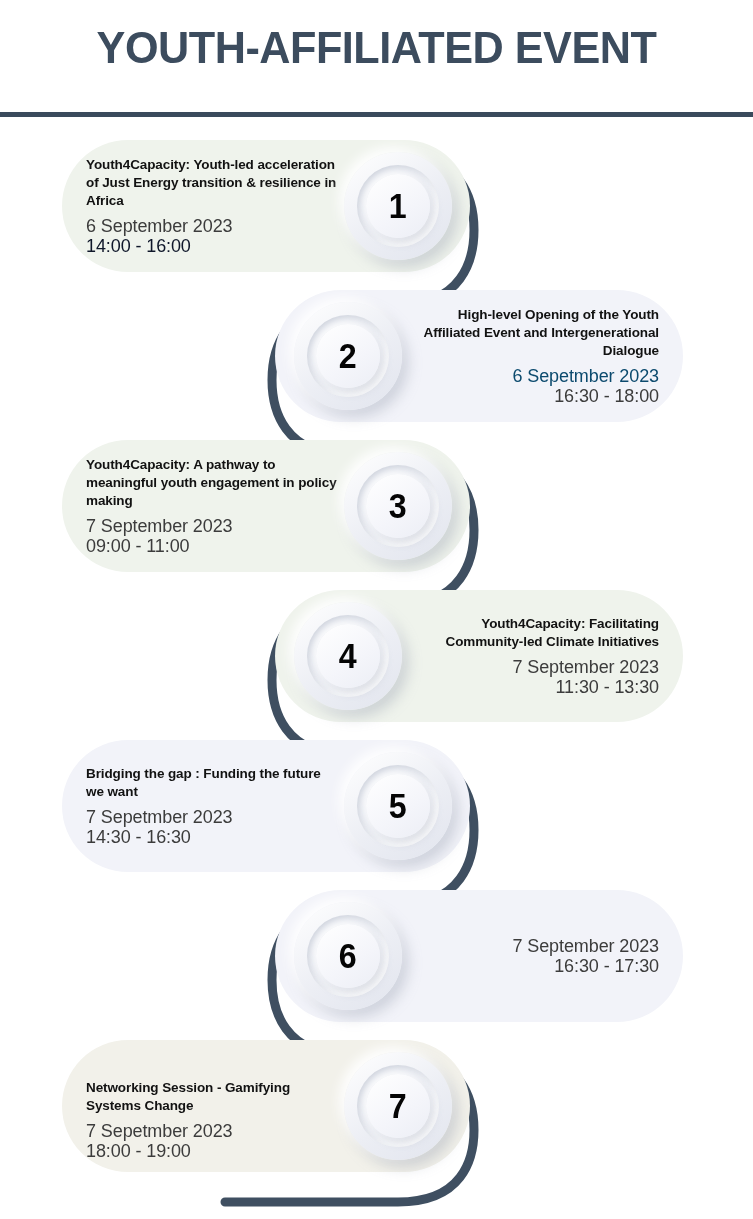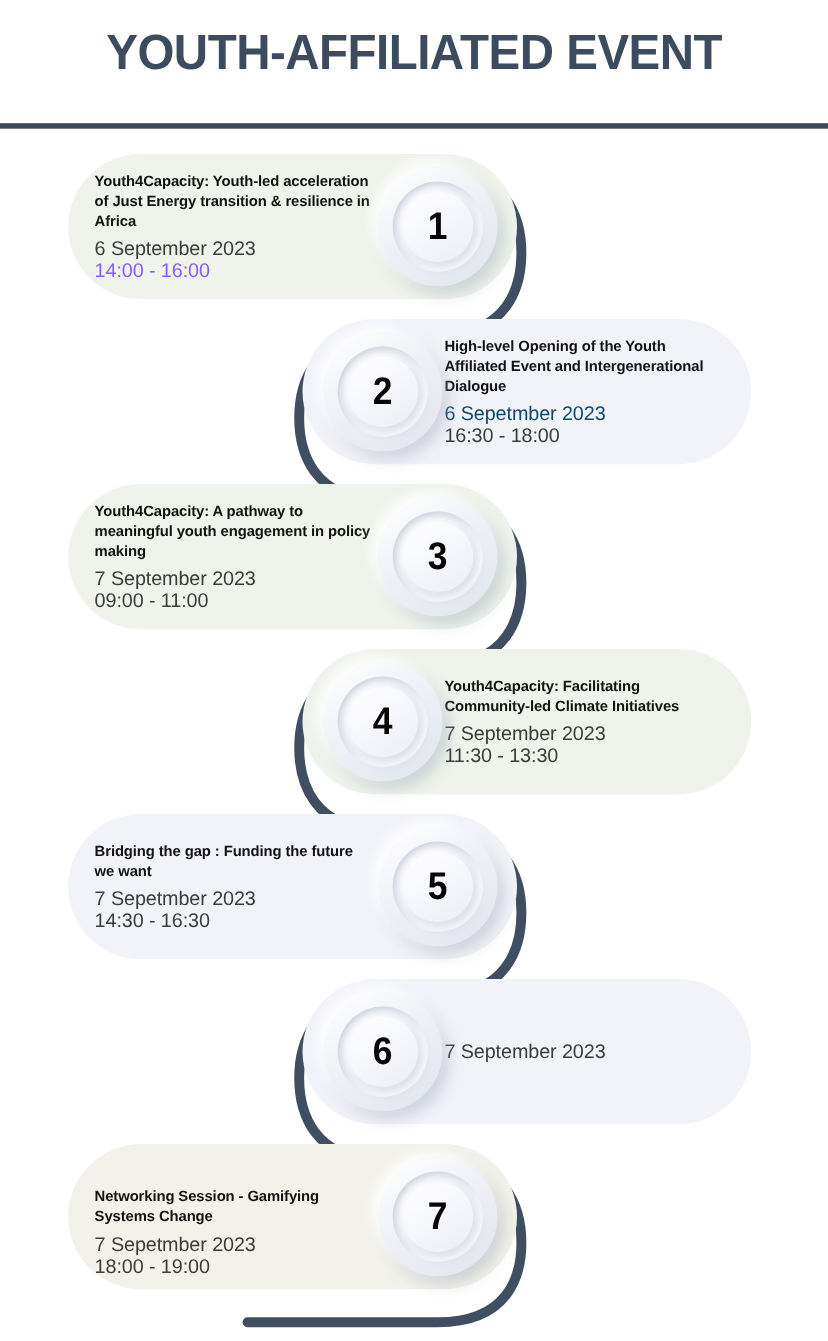--- a/index.html
+++ b/index.html
@@ -81,21 +81,21 @@
   .item.right .pill { left: 275px; }
 
   .pill-text {
     position: absolute;
     top: 50%;
     transform: translateY(-50%);
     width: 255px;
     box-sizing: border-box;
   }
   .item.left  .pill-text { left: 24px;  text-align: left; }
-  .item.right .pill-text { right: 24px; text-align: left; }
+  .item.right .pill-text { right: 24px; text-align: right; }
 
   .evt-title {
     font-size: 13.5px;
     line-height: 18px;
     font-weight: 700;
     color: #121212;
     margin: 0 0 6px 0;
     letter-spacing: -0.1px;
   }
   .evt-date, .evt-time {
@@ -195,21 +195,21 @@
              C 462 943 474 988 474 1018
              C 474 1048 462 1090 398 1090
              L 225 1090" fill="none" stroke="#3f4f61" stroke-width="9" stroke-linecap="round"></path>
   </svg>
 
   <div class="item left" style="top:28px">
     <div class="pill" style="background: rgb(239, 243, 236);">
       <div class="pill-text">
         <p class="evt-title" style="color: rgb(18, 18, 18);">Youth4Capacity:  Youth-led acceleration of Just Energy transition &amp; resilience in Africa</p>
         <p class="evt-date" style="color: rgb(60, 60, 60);">6 September 2023</p>
-        <p class="evt-time" style="color: #8b5cf6;">14:00 - 16:00</p>
+        <p class="evt-time" style="color: #0f172a;">14:00 - 16:00</p>
       </div>
     </div>
     <div class="circle-wrap">
       <div class="ring-outer"></div>
       <div class="ring-mid"></div>
       <div class="ring-inner">
         <span class="step-number" style="color: rgb(5, 5, 5);">1</span>
       </div>
     </div>
   </div>
@@ -279,20 +279,21 @@
       <div class="ring-inner">
         <span class="step-number" style="color: rgb(5, 5, 5);">5</span>
       </div>
     </div>
   </div>
 
   <div class="item right" style="top:778px">
     <div class="pill" style="background: rgb(242, 243, 249);">
       <div class="pill-text">
         <p class="evt-date" style="color: rgb(60, 60, 60);">7 September 2023</p>
+        <p class="evt-time" style="color: rgb(60, 60, 60);">16:30 - 17:30</p>
       </div>
     </div>
     <div class="circle-wrap">
       <div class="ring-outer"></div>
       <div class="ring-mid"></div>
       <div class="ring-inner">
         <span class="step-number" style="color: rgb(5, 5, 5);">6</span>
       </div>
     </div>
   </div>

